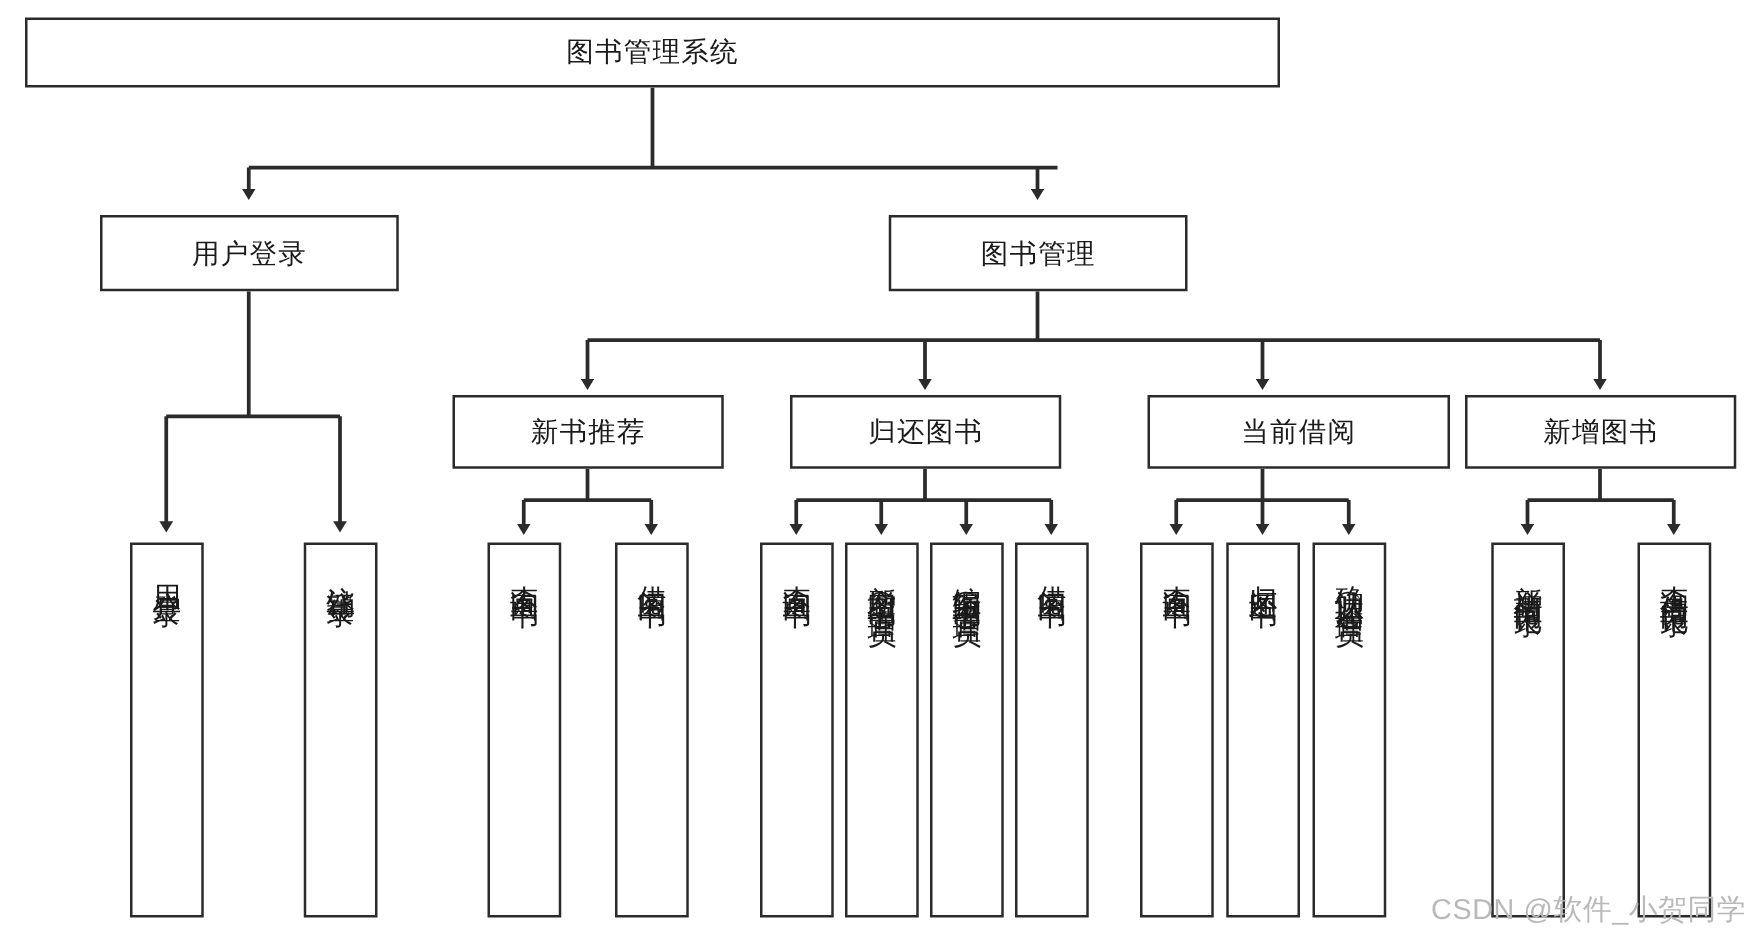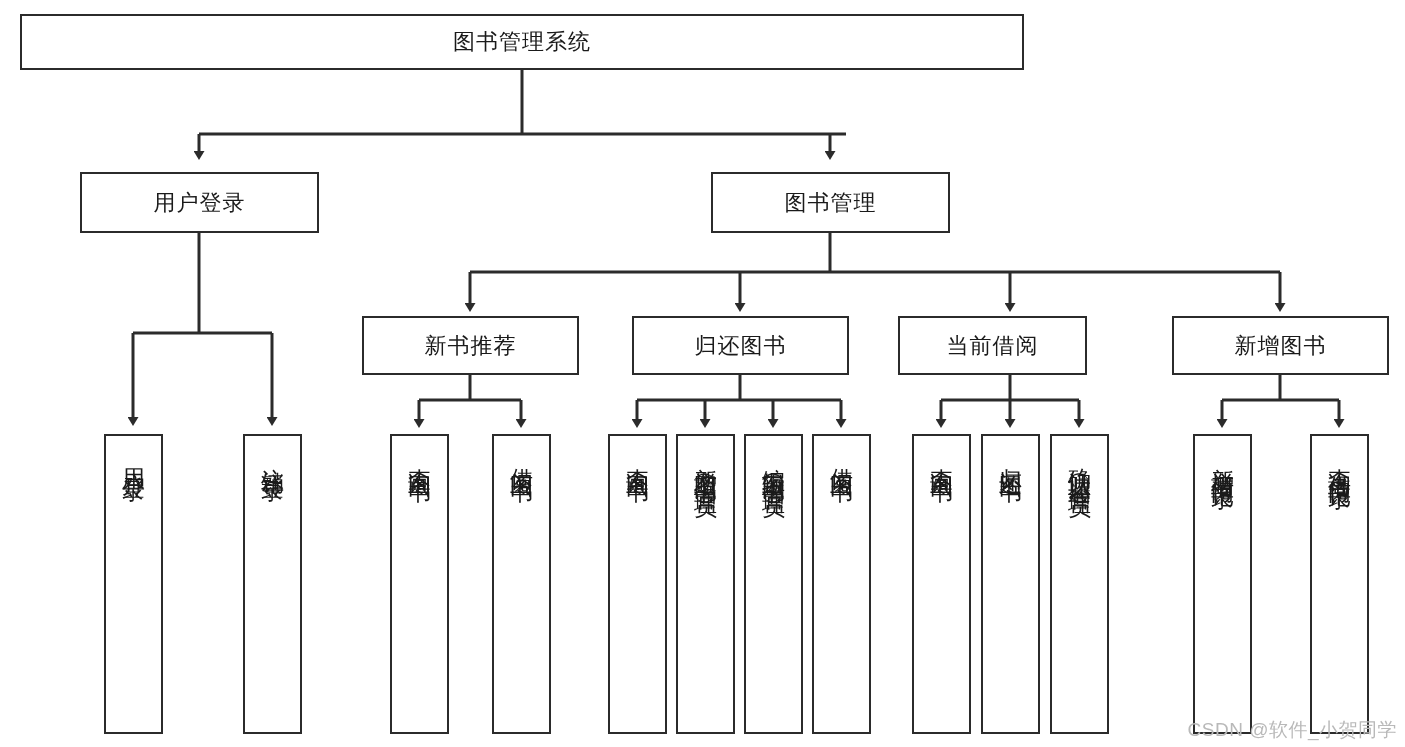--- a/index.html
+++ b/index.html
@@ -53,21 +53,21 @@
     writing-mode: vertical-rl;
     text-orientation: upright;
     font-size: 23px;
     letter-spacing: 4px;
     line-height: 1;
   }
   .watermark {
     position: absolute;
     right: 8px;
     bottom: 4px;
-    font-size: 19px;
+    font-size: 23px;
     color: #b9b9b9;
     letter-spacing: 0.5px;
     user-select: none;
   }
 </style>
 </head>
 <body>
 
 <div id="canvas">
 
@@ -131,21 +131,21 @@
   <div class="node horiz" style="left:711px; top:172px; width:239px; height:61px;">
     <span class="label">图书管理</span>
   </div>
 
   <div class="node horiz" style="left:362px; top:316px; width:217px; height:59px;">
     <span class="label">新书推荐</span>
   </div>
   <div class="node horiz" style="left:632px; top:316px; width:217px; height:59px;">
     <span class="label">归还图书</span>
   </div>
-  <div class="node horiz" style="left:898px; top:316px; width:189px; height:59px;justify-content:center;">
+  <div class="node horiz" style="left:918px; top:316px; width:242px; height:59px;justify-content:center;">
     <span class="label">当前借阅</span>
   </div>
   <div class="node horiz" style="left:1172px; top:316px; width:217px; height:59px;">
     <span class="label">新增图书</span>
   </div>
 
   <div class="node vert" style="left:104px; top:434px; width:59px; height:300px;">
     <span class="label">用户登录</span>
   </div>
   <div class="node vert" style="left:243px; top:434px; width:59px; height:300px;">

